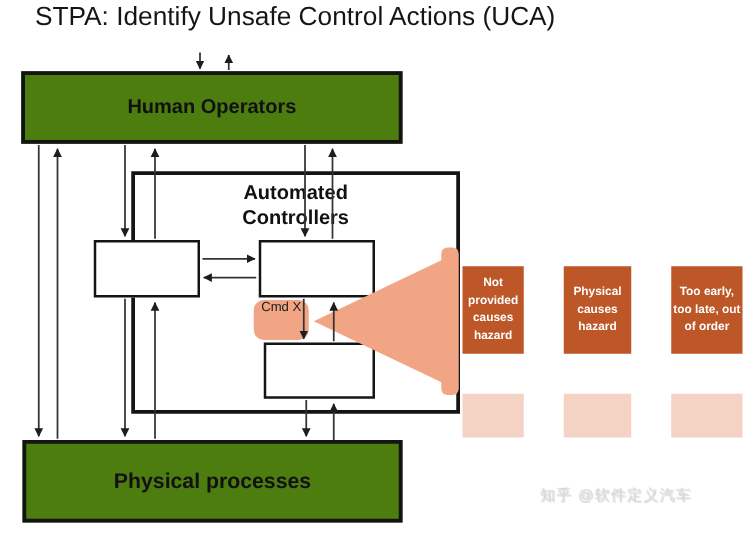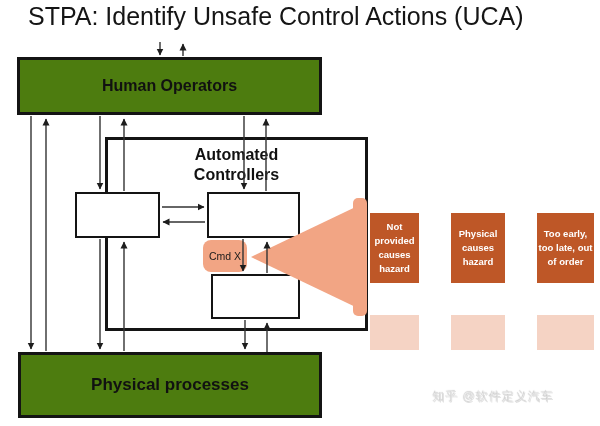--- a/index.html
+++ b/index.html
@@ -10,21 +10,21 @@
     --box_border:#141414;
     --watermark_gray:#DEDEDE;
   }
   html,body{margin:0;padding:0;background:#fff;}
   .stage{
     position:relative;width:600px;height:426px;background:#ffffff;
     overflow:hidden;font-family:"Liberation Sans",sans-serif;
   }
   .title{
     position:absolute;left:28px;top:2px;margin:0;
-    font-size:25px;font-weight:400;color:#151515;white-space:nowrap;
+    font-size:21px;font-weight:400;color:#151515;white-space:nowrap;
     letter-spacing:0px;
   }
   .box{
     position:absolute;background:#4d7c0f;border:3px solid var(--box_border);
     box-sizing:border-box;display:flex;align-items:center;justify-content:center;
     text-align:center;color:#111;font-weight:700;
   }
   .ho{left:17px;top:57px;width:305px;height:58px;font-size:16px;}
   .ac{left:62px;top:137px;width:263px;height:194px;background:transparent;margin-left:43px;}
   .ac-label{position:absolute;top:5px;left:0;right:0;font-size:16px;font-weight:700;line-height:1.25;}
@@ -33,21 +33,21 @@
   .inner{border-width:2px;background:#ffffff;}
   .left-ctrl{left:75px;top:192px;width:85px;height:46px;}
   .right-ctrl{left:207px;top:192px;width:93px;height:46px;}
   .lower-ctrl{left:211px;top:274px;width:89px;height:45px;}
   .lines-svg,.wedge-svg{position:absolute;left:0;top:0;pointer-events:none;}
   .lines-svg line{stroke:var(--line);stroke-width:1.4;}
   .wedge{fill:var(--salmon);}
   .cmdx{
     position:absolute;left:203px;top:240px;width:44px;height:32px;
     background:var(--salmon);border-radius:8px;
-    display:flex;align-items:center;justify-content:center;
+    display:flex;justify-content:center;
     font-size:10.5px;color:#1a1a1a;font-weight:400;
   }
   .tbar{
     position:absolute;left:353px;top:198px;width:14px;height:118px;
     background:var(--salmon);border-radius:5px;
   }
   .uca-table{
     position:absolute;left:370px;top:213px;
     display:grid;grid-template-columns:49px 54px 57px 56px;
     grid-template-rows:70px 35px;column-gap:3.5px;row-gap:3px;gap:32px;

